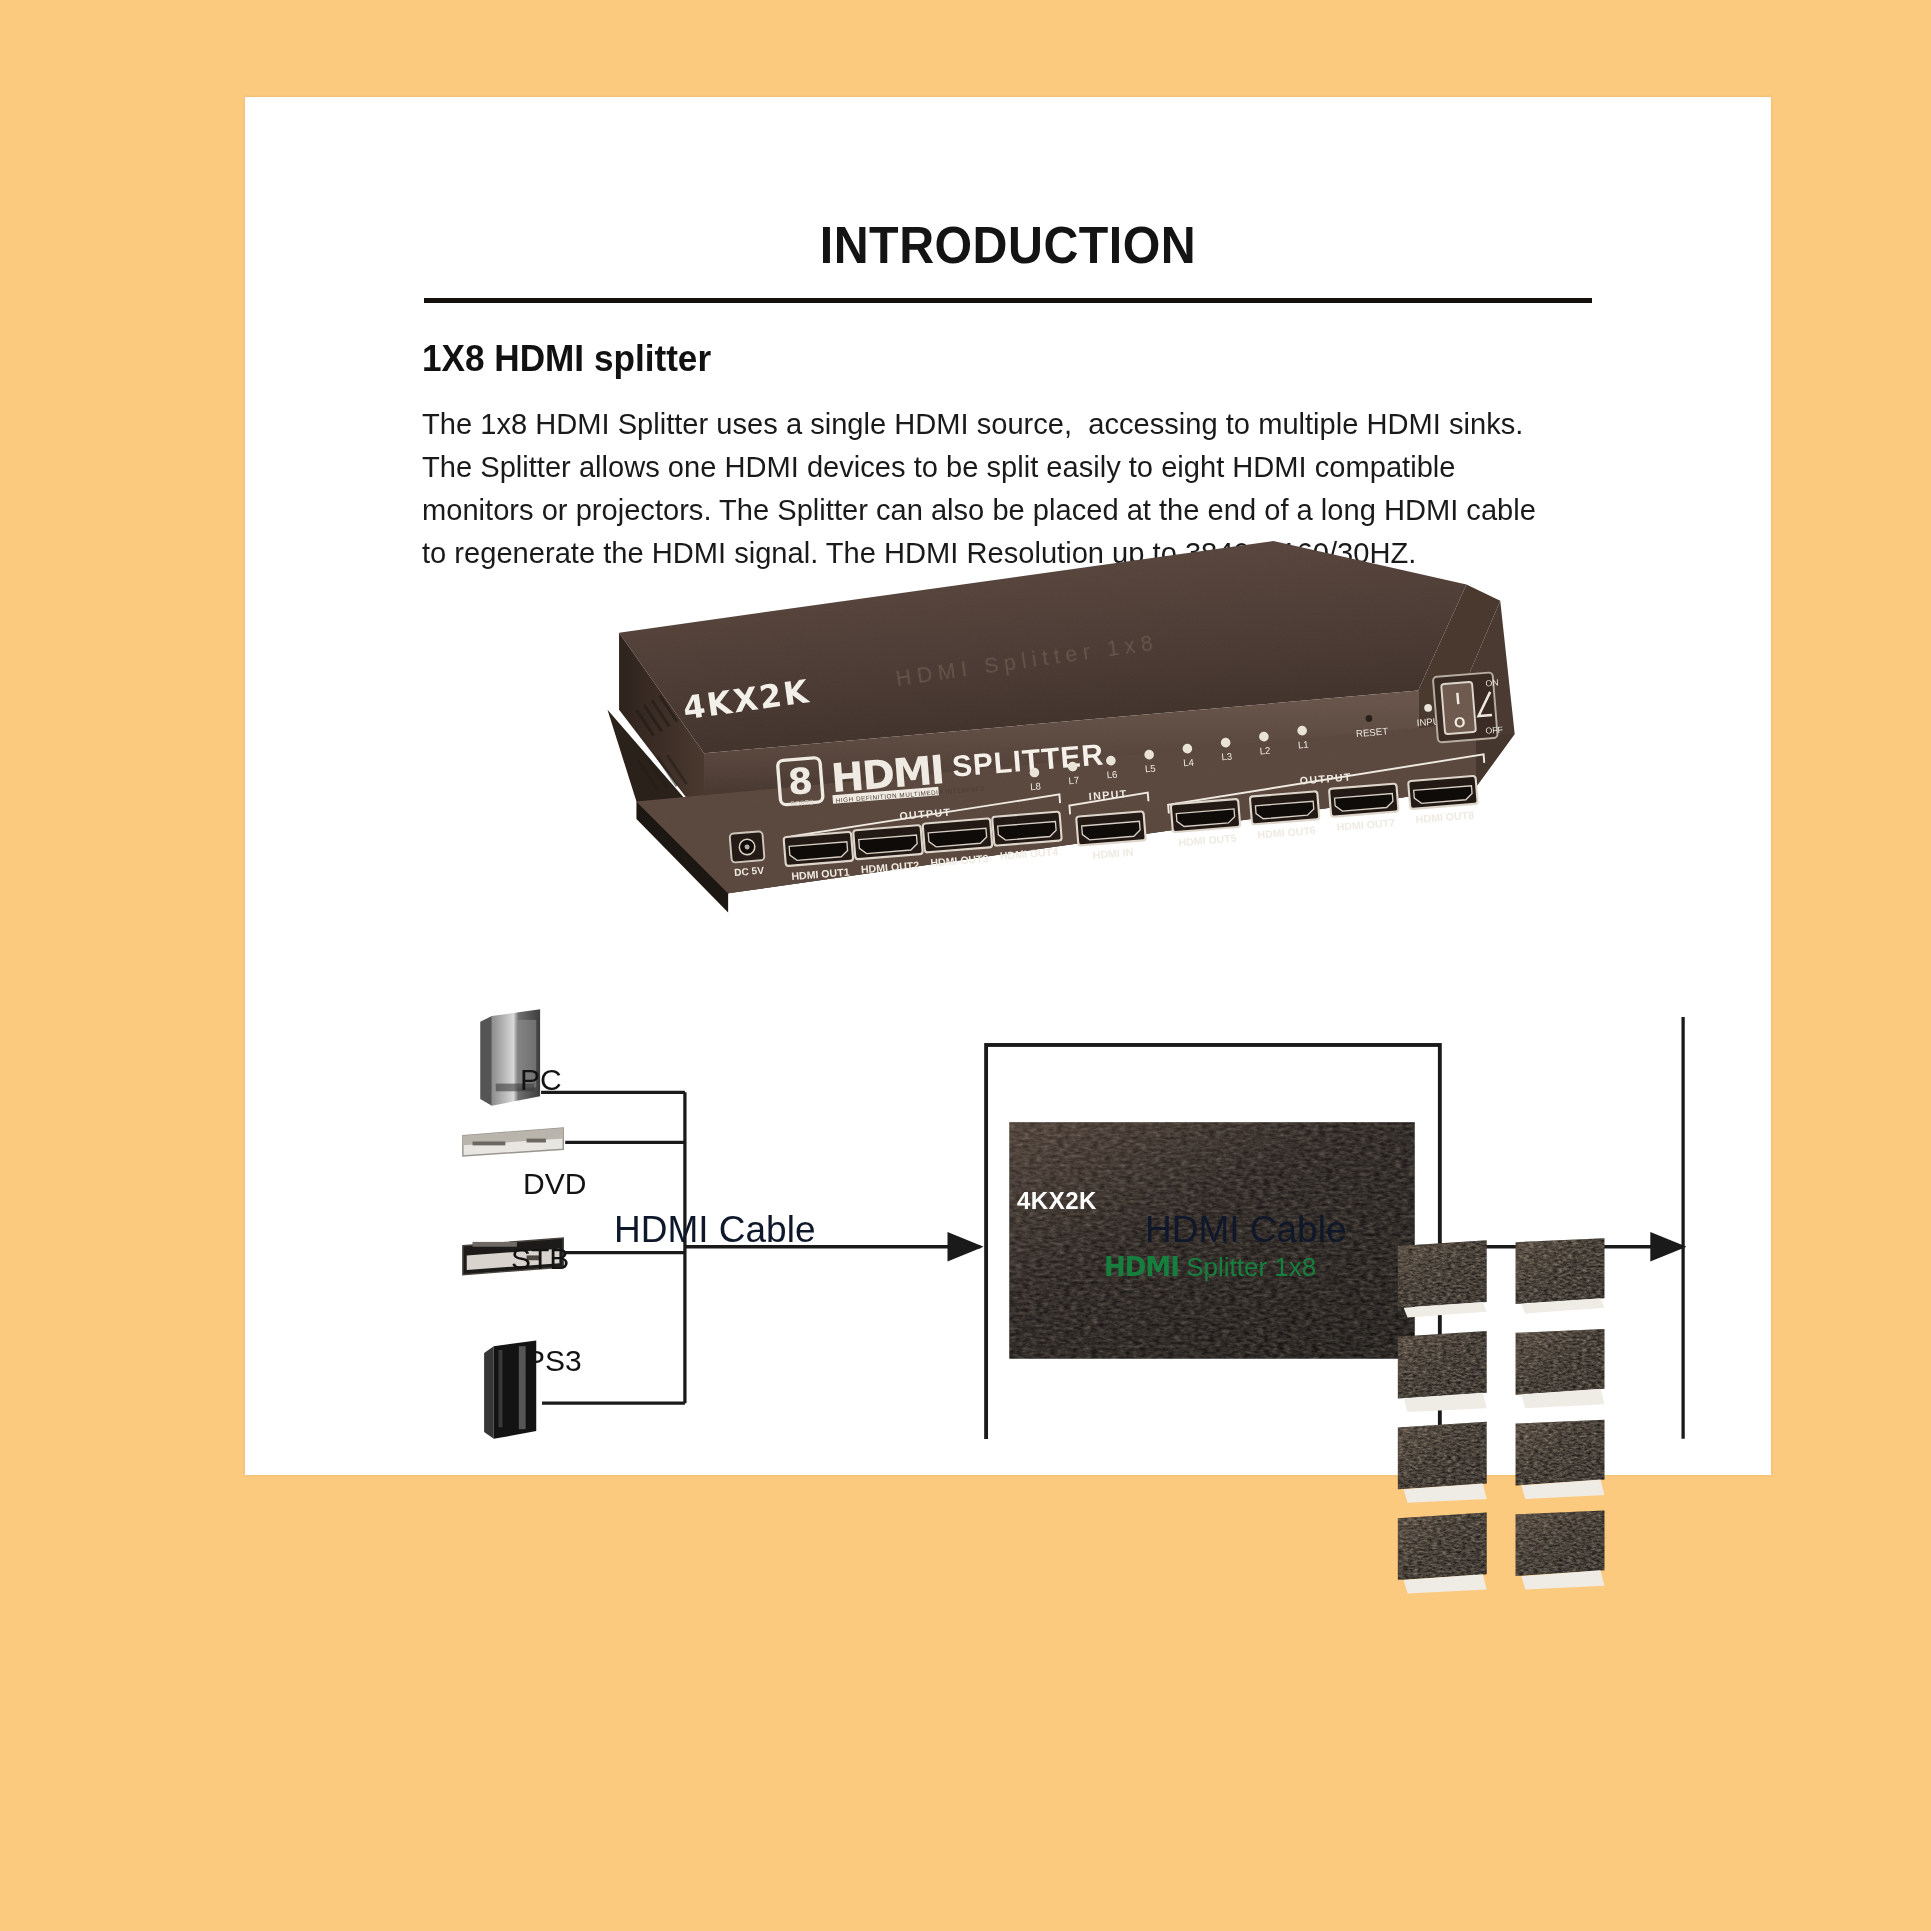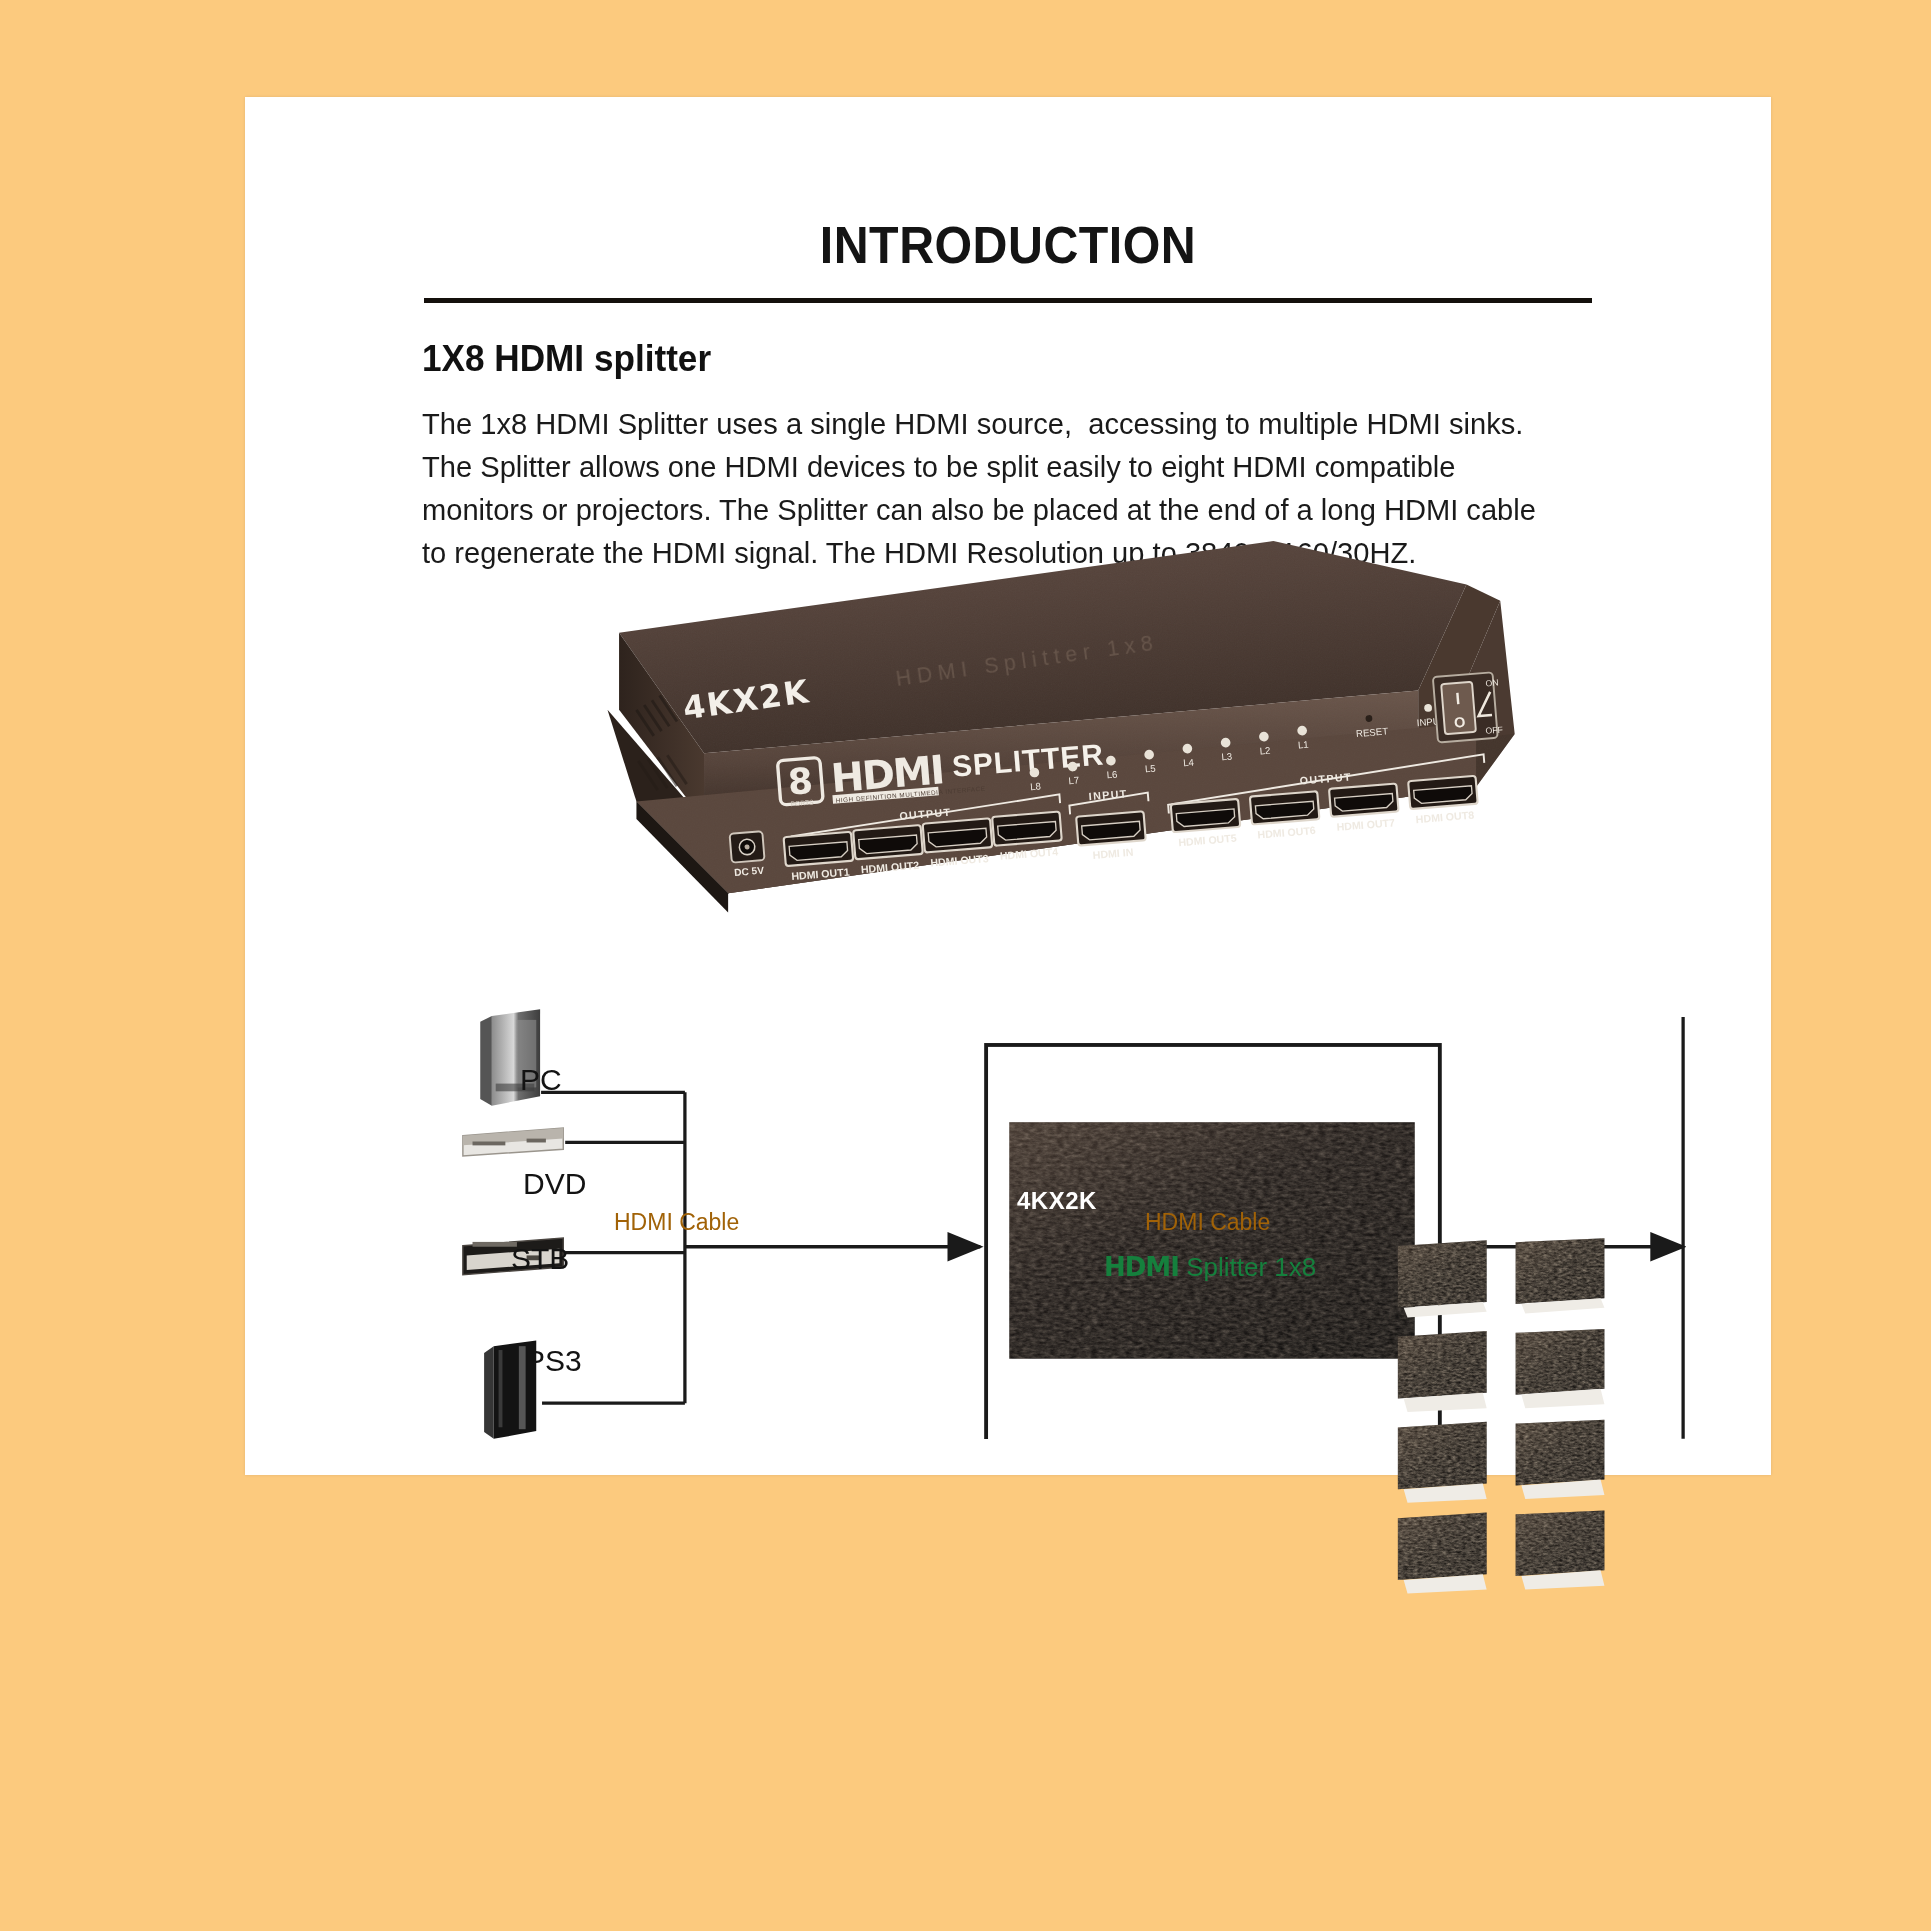--- a/index.html
+++ b/index.html
@@ -95,22 +95,22 @@
 
   .src-label {
     position: absolute;
     font-size: 30px;
     color: #131313;
     font-family: "Liberation Sans", sans-serif;
     white-space: nowrap;
   }
   .cable-label {
     position: absolute;
-    font-size: 23px;
-    color: #a16207;
+    font-size: 37px;
+    color: #0f172a;
     white-space: nowrap;
   }
   .box-text-4k {
     position: absolute;
     color: #ffffff;
     font-weight: bold;
     font-size: 24px;
     letter-spacing: 0.5px;
   }
   .box-text-main {

